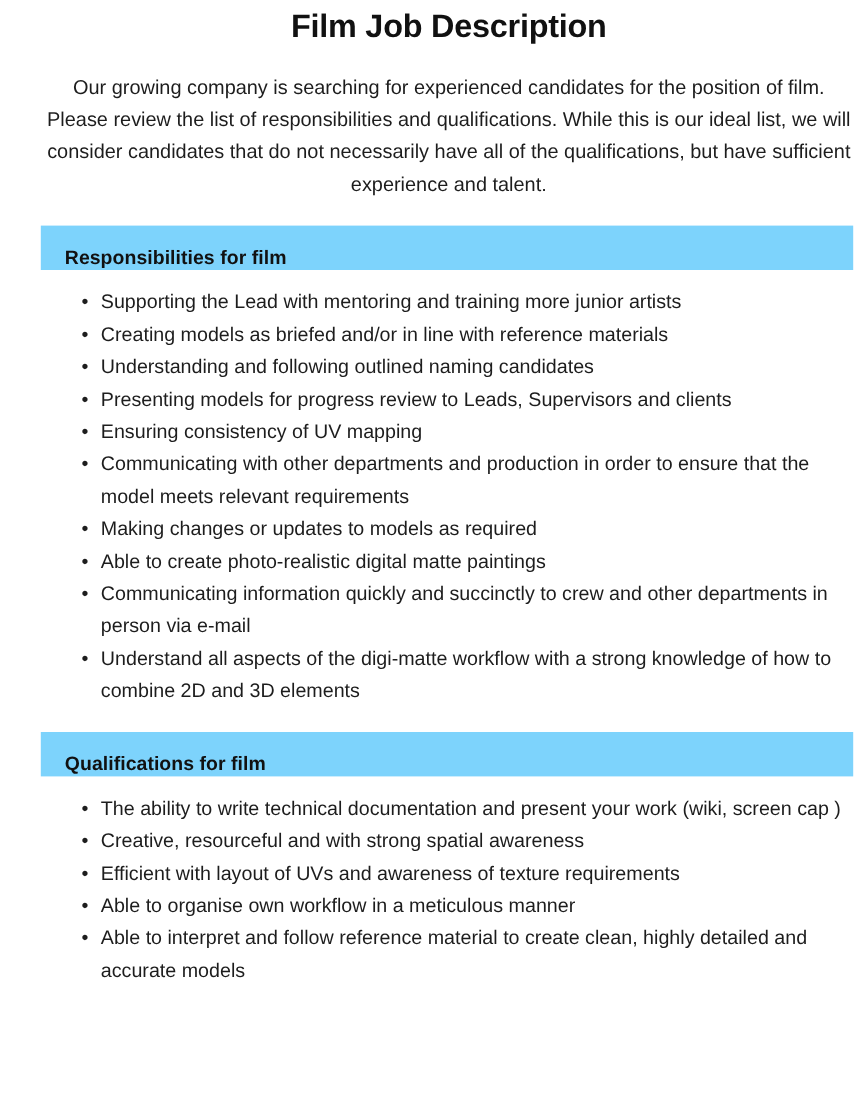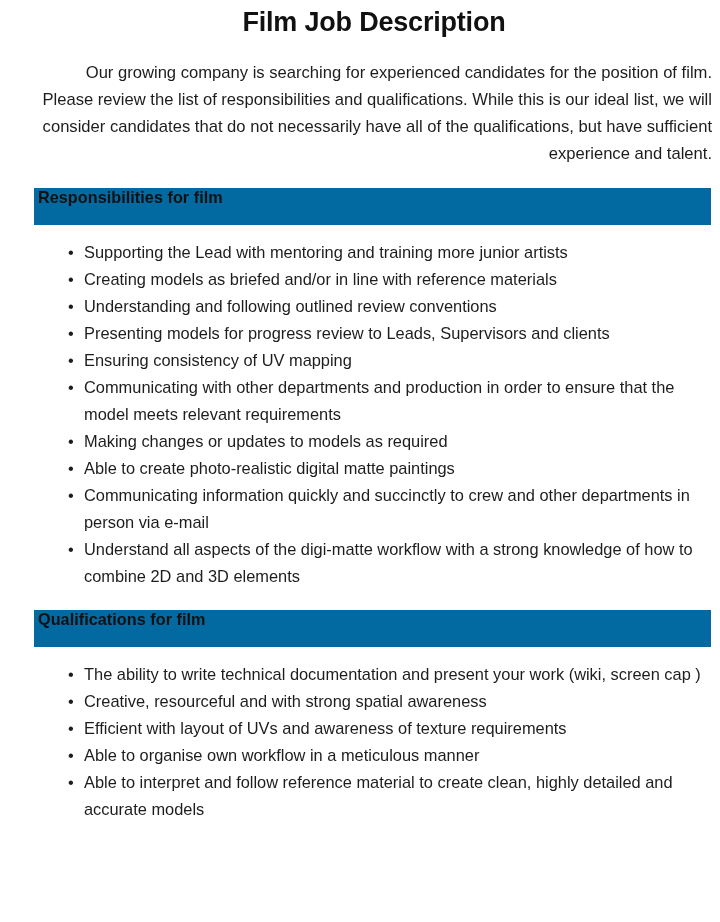--- a/index.html
+++ b/index.html
@@ -32,32 +32,32 @@
     font-weight: bold;
     letter-spacing: -0.2px;
     color: #111111;
     line-height: 1.25;
   }
   .intro {
     margin: 19px 22px 0 22px;
     font-size: 16.6px;
     line-height: 27px;
     color: #1d1d1d;
-    text-align: right;
+    text-align: center;
   }
   .section {
     margin-top: 22px;
   }
   .section-header {
     margin: 0 23px 0 20px;
-    background: #0369a1;
+    background: #7dd3fc;
     height: 37px;
     display: flex;
-    align-items: flex-start;
-    padding-left: 4px;
+    align-items: flex-end;
+    padding-left: 20px;
     box-sizing: border-box;
   }
   .section-header .section-title {
     font-size: 16.2px;
     font-weight: bold;
     color: #111111;
     letter-spacing: 0.05px;
   }
   ul.bullet-list {
     list-style: none;
@@ -93,21 +93,21 @@
 
   <p class="intro">Our growing company is searching for experienced candidates for the position of film. Please review the list of responsibilities and qualifications. While this is our ideal list, we will consider candidates that do not necessarily have all of the qualifications, but have sufficient experience and talent.</p>
 
   <section class="section sect-responsibilities">
     <div class="section-header">
       <span class="section-title">Responsibilities for film</span>
     </div>
     <ul class="bullet-list">
         <li>Supporting the Lead with mentoring and training more junior artists</li>
         <li>Creating models as briefed and/or in line with reference materials</li>
-        <li>Understanding and following outlined review conventions</li>
+        <li>Understanding and following outlined naming candidates</li>
         <li>Presenting models for progress review to Leads, Supervisors and clients</li>
         <li>Ensuring consistency of UV mapping</li>
         <li>Communicating with other departments and production in order to ensure that the model meets relevant requirements</li>
         <li>Making changes or updates to models as required</li>
         <li>Able to create photo-realistic digital matte paintings</li>
         <li>Communicating information quickly and succinctly to crew and other departments in person via e-mail</li>
         <li>Understand all aspects of the digi-matte workflow with a strong knowledge of how to combine 2D and 3D elements</li>
       </ul>
   </section>
 

